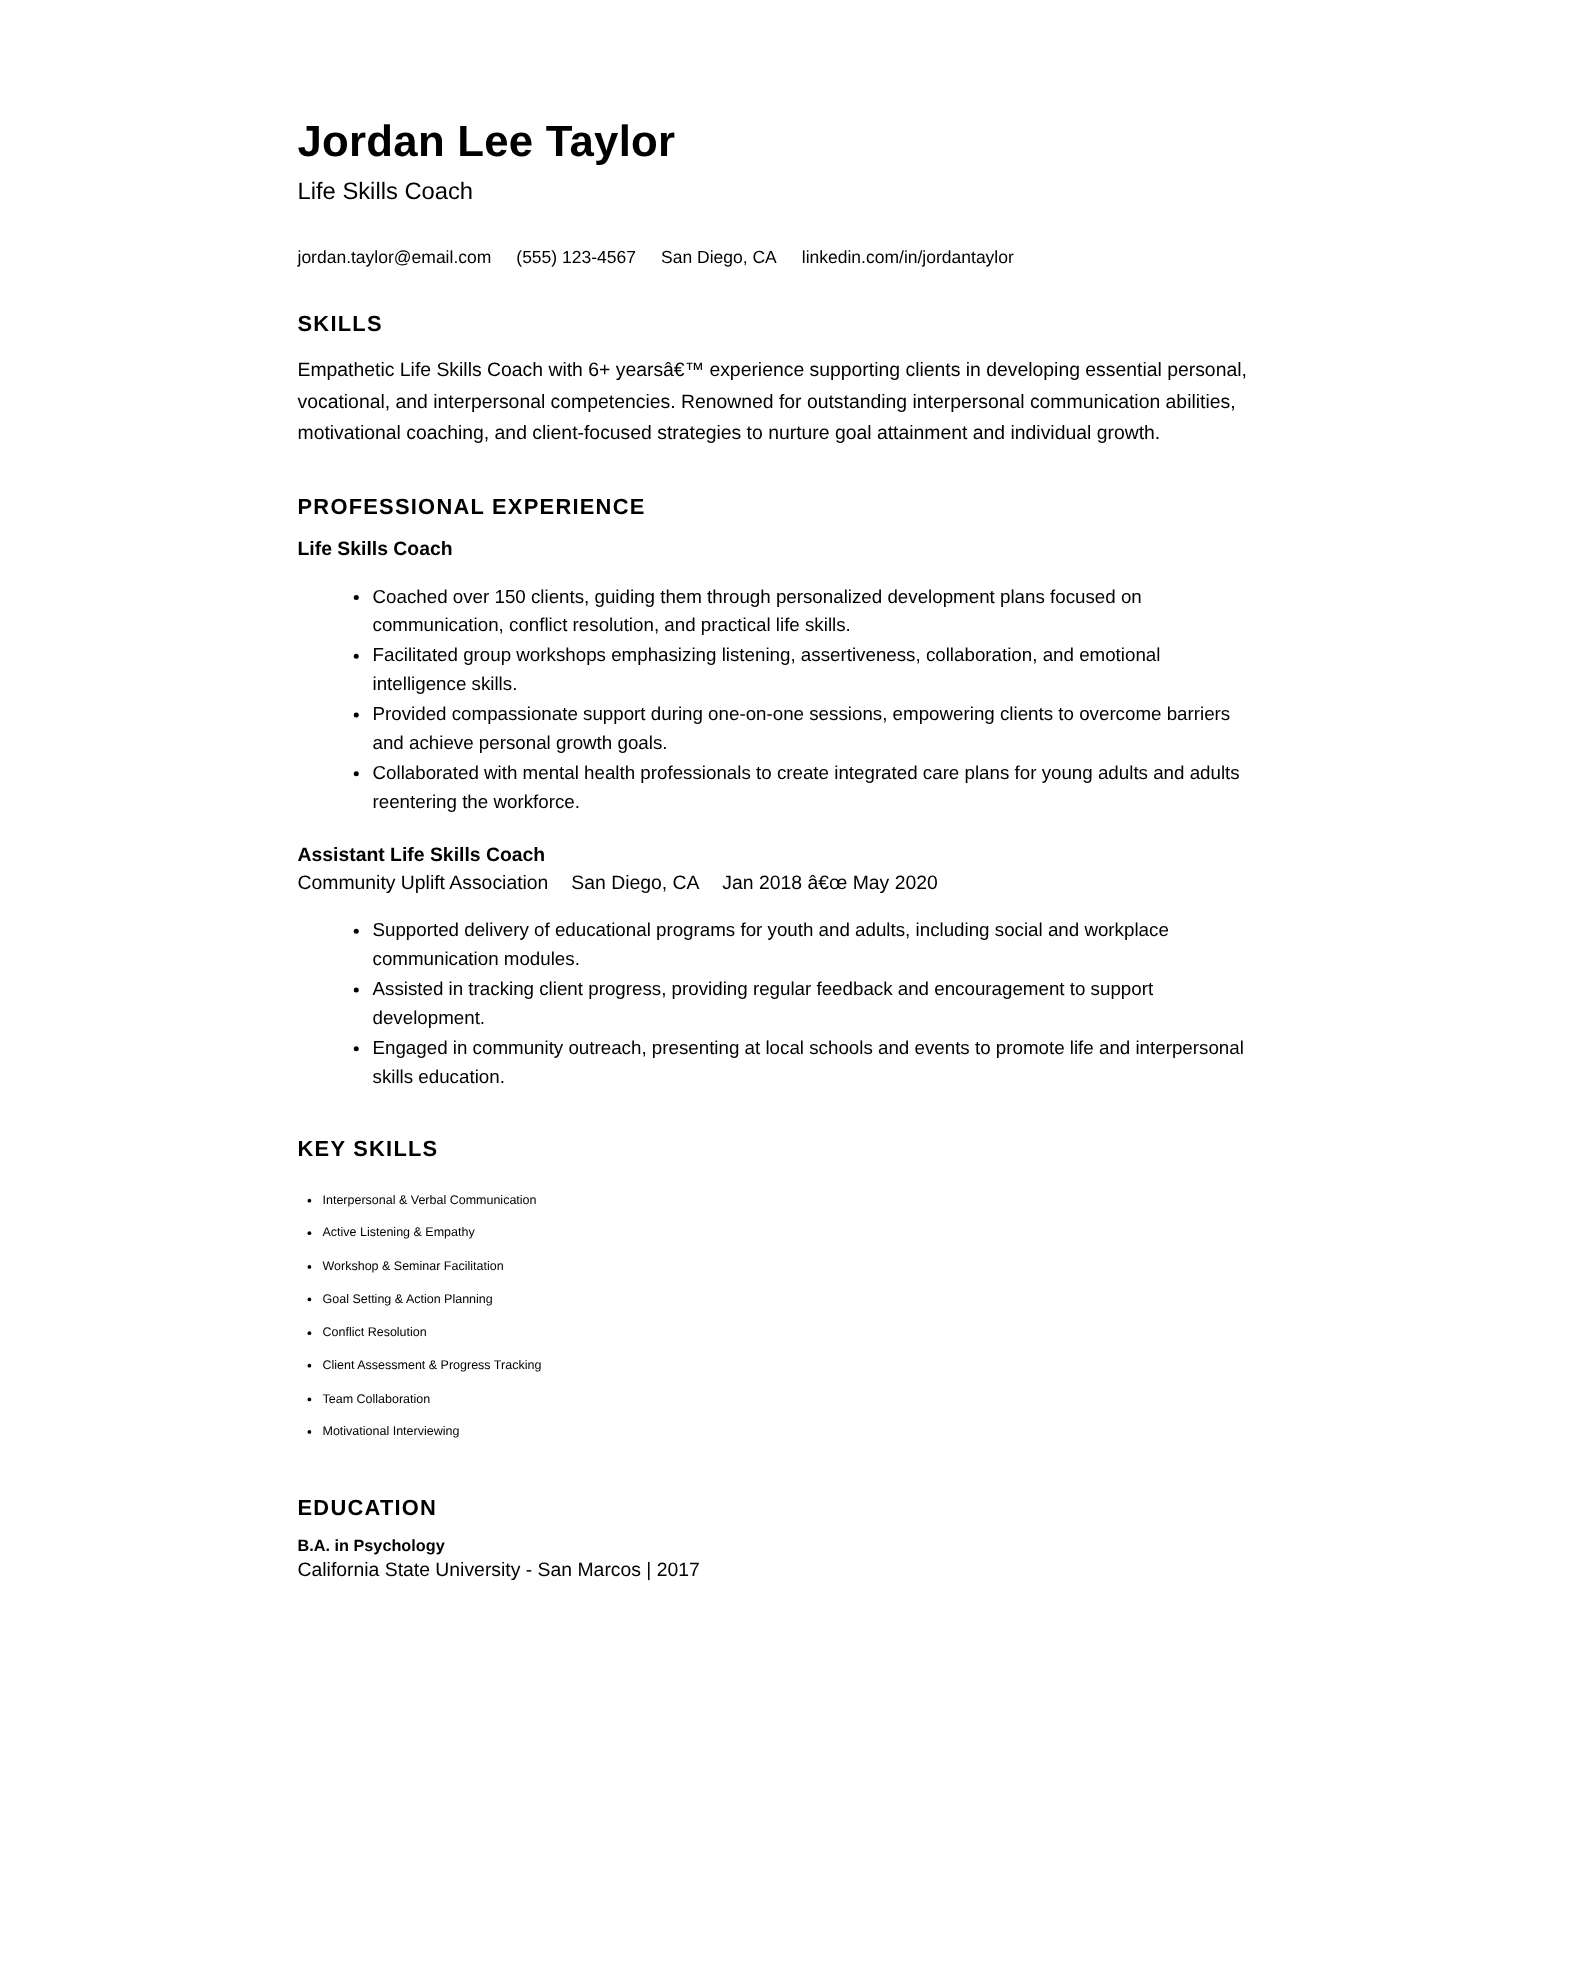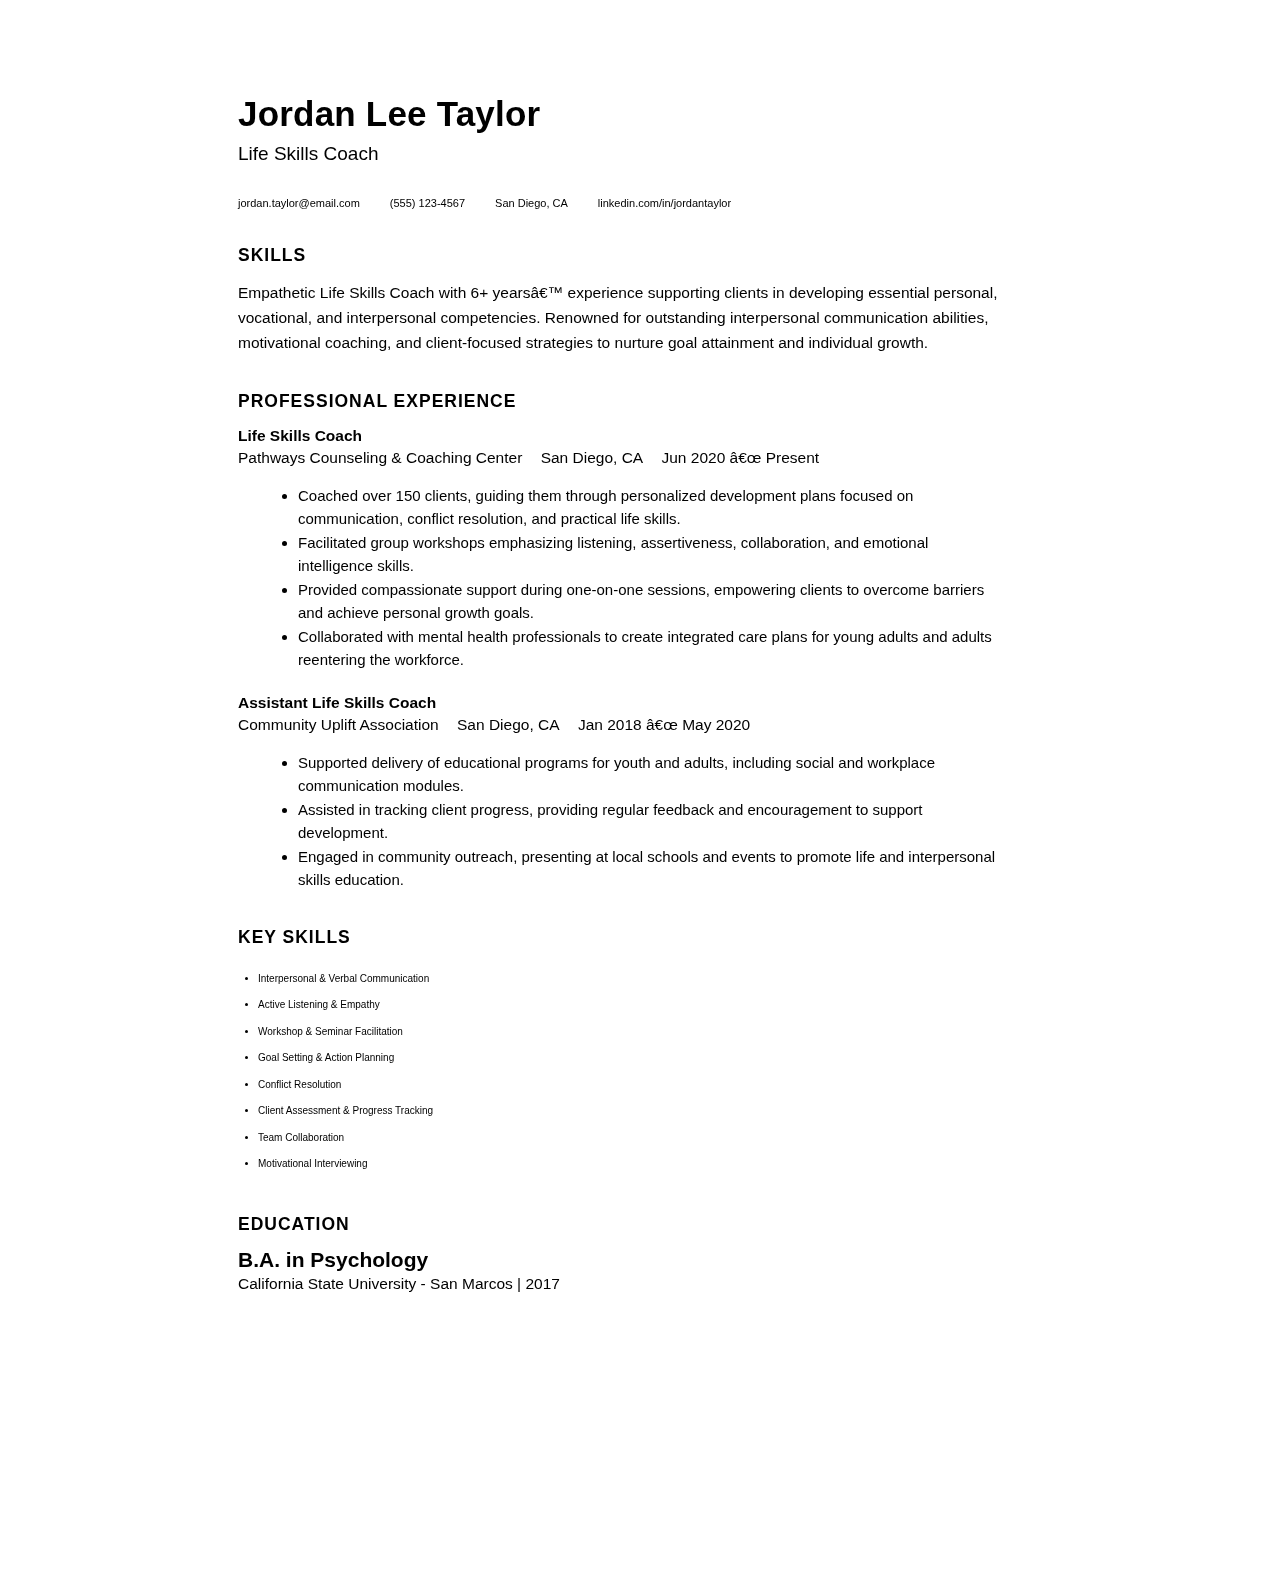--- a/index.html
+++ b/index.html
@@ -28,22 +28,22 @@
     line-height: 1.15;
     letter-spacing: 0.2px;
   }
   .subtitle {
     font-size: 19px;
     margin-top: 9px;
     line-height: 1.2;
   }
   .contact-row {
     display: flex;
-    gap: 30px;
-    font-size: 11px;
+    gap: 20px;
+    font-size: 14px;
     margin-top: 31px;
     white-space: nowrap;
   }
   .sec {
     margin-top: 36px;
   }
   .sec-heading {
     font-size: 17.5px;
     font-weight: 700;
     letter-spacing: 1px;
@@ -88,21 +88,21 @@
   ul.bullets li {
     margin-bottom: 1px;
   }
   ul.skills {
     margin: 18px 0 0 0;
     padding-left: 20px;
     font-size: 10px;
     line-height: 26.5px;
   }
   .degree {
-    font-size: 21px;
+    font-size: 13px;
     font-weight: 700;
     margin-top: 13px;
     line-height: 1.15;
   }
   .school {
     font-size: 15.5px;
     margin-top: 3px;
     line-height: 1.15;
   }
   li::marker {
@@ -128,25 +128,20 @@
   <section class="sec">
     <h2 class="sec-heading">SKILLS</h2>
     <p class="summary-text">Empathetic Life Skills Coach with 6+ yearsâ€™ experience supporting clients in developing essential personal, vocational, and interpersonal competencies. Renowned for outstanding interpersonal communication abilities, motivational coaching, and client-focused strategies to nurture goal attainment and individual growth.</p>
   </section>
 
   <section class="sec">
     <h2 class="sec-heading">PROFESSIONAL EXPERIENCE</h2>
 
     <div class="job">
       <div class="job-title">Life Skills Coach</div>
-      <div class="job-meta">
-        <span>Pathways Counseling &amp; Coaching Center</span>
-        <span>San Diego, CA</span>
-        <span>Jun 2020 â€œ Present</span>
-      </div>
       <ul class="bullets">
           <li>Coached over 150 clients, guiding them through personalized development plans focused on communication, conflict resolution, and practical life skills.</li>
           <li>Facilitated group workshops emphasizing listening, assertiveness, collaboration, and emotional intelligence skills.</li>
           <li>Provided compassionate support during one-on-one sessions, empowering clients to overcome barriers and achieve personal growth goals.</li>
           <li>Collaborated with mental health professionals to create integrated care plans for young adults and adults reentering the workforce.</li>
         </ul>
     </div>
 
     <div class="job">
       <div class="job-title">Assistant Life Skills Coach</div>

